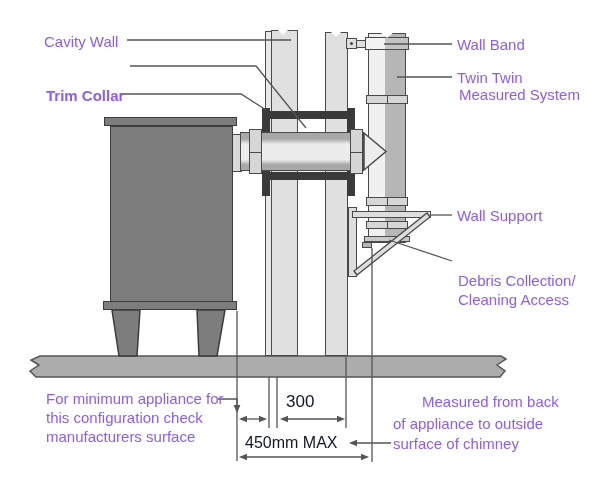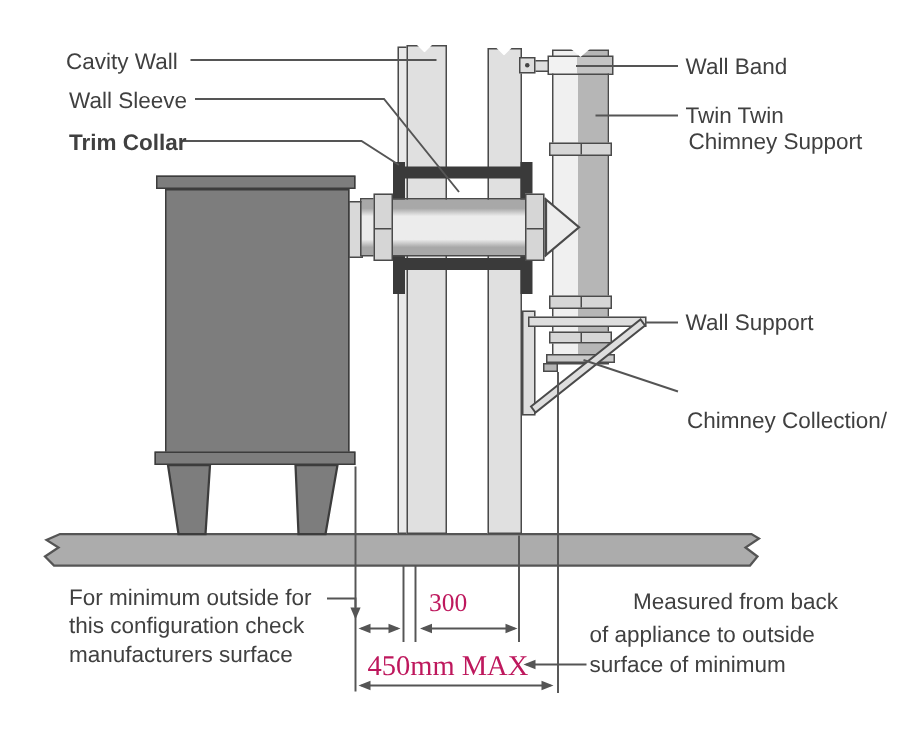--- a/index.html
+++ b/index.html
@@ -1,22 +1,22 @@
 <!DOCTYPE html>
 <html><head>
 <meta charset="utf-8">
 <style>
   html,body{margin:0;padding:0;background:#fff;}
   #stage{
     position:relative;width:610px;height:499px;background:#fff;overflow:hidden;
     font-family:"Liberation Sans",sans-serif;color:#4a4a4a;
   }
   .abs{position:absolute;}
-  .lbl{position:absolute;font-size:15px;line-height:17px;white-space:nowrap;color:#404040;}
-  .dim{position:absolute;white-space:nowrap;color:#be185d;font-family:Liberation Serif, serif;}
+  .lbl{position:absolute;font-size:15px;line-height:17px;white-space:nowrap;color:#8b5cf6;}
+  .dim{position:absolute;white-space:nowrap;color:#0f172a;}
   svg{position:absolute;left:0;top:0;}
   .wall{background:#e0e0e0;border:1.5px solid #4a4a4a;box-sizing:border-box;}
   .darkpart{background:#3a3a3a;}
   .metal{background:#dedede;border:1.5px solid #4a4a4a;box-sizing:border-box;}
   .vring{position:absolute;background:#d6d6d6;border:1.5px solid #4a4a4a;box-sizing:border-box;}
   .vring .mid{position:absolute;left:0;right:0;top:50%;height:0;border-top:1.2px solid #4a4a4a;}
   .hring{position:absolute;background:#d6d6d6;border:1.5px solid #4a4a4a;box-sizing:border-box;}
   .hring .mid{position:absolute;top:0;bottom:0;left:50%;width:0;border-left:1.2px solid #4a4a4a;}
   .notch{position:absolute;background:#fff;clip-path:polygon(0 0,100% 0,50% 100%);}
   .z1{z-index:1}.z2{z-index:2}.z3{z-index:3}.z4{z-index:4}.z5{z-index:5}.z6{z-index:6}.z7{z-index:7}.z8{z-index:8}
@@ -115,32 +115,32 @@
     <path d="M369,457 L361,453.8 L361,460.2 Z" fill="#555" stroke="none"></path>
 
     <line x1="351" y1="443" x2="391" y2="443"></line>
     <path d="M349,443 L357,439.8 L357,446.2 Z" fill="#555" stroke="none"></path>
 
     <polyline points="218,399 237,399 237,405"></polyline>
     <path d="M237,413 L233.6,405 L240.4,405 Z" fill="#555" stroke="none"></path>
   </svg>
 
   <div class="lbl z8" style="left:44px;top:33px;">Cavity Wall</div>
-  <div class="lbl z8" style="left:46px;top:59px;">Wall Sleeve</div>
   <div class="lbl z8" style="left:46px;top:87px;font-weight:bold;">Trim Collar</div>
   <div class="lbl z8" style="left:457px;top:36px;">Wall Band</div>
   <div class="lbl z8" style="left:457px;top:69px;">Twin Twin</div>
-  <div class="lbl z8" style="left:459px;top:86px;">Chimney Support</div>
+  <div class="lbl z8" style="left:459px;top:86px;">Measured System</div>
   <div class="lbl z8" style="left:457px;top:207px;text-align:center;">Wall Support</div>
-  <div class="lbl z8" style="left:458px;top:272px;">Chimney Collection/</div>
+  <div class="lbl z8" style="left:458px;top:272px;">Debris Collection/</div>
+  <div class="lbl z8" style="left:458px;top:291px;">Cleaning Access</div>
 
   <div class="dim z8" style="left:286px;top:392px;font-size:17px;">300</div>
-  <div class="dim z8" style="left:245px;top:434px;font-size:19px;">450mm MAX</div>
+  <div class="dim z8" style="left:245px;top:434px;font-size:16px;">450mm MAX</div>
 
-  <div class="lbl z8" style="left:46px;top:390px;">For minimum outside for</div>
+  <div class="lbl z8" style="left:46px;top:390px;">For minimum appliance for</div>
   <div class="lbl z8" style="left:46px;top:409px;">this configuration check</div>
   <div class="lbl z8" style="left:46px;top:428px;">manufacturers surface</div>
 
   <div class="lbl z8" style="left:422px;top:393px;">Measured from back</div>
   <div class="lbl z8" style="left:393px;top:415px;">of appliance to outside</div>
-  <div class="lbl z8" style="left:393px;top:435px;">surface of minimum</div>
+  <div class="lbl z8" style="left:393px;top:435px;">surface of chimney</div>
 
 </div>
 
 </body></html>

